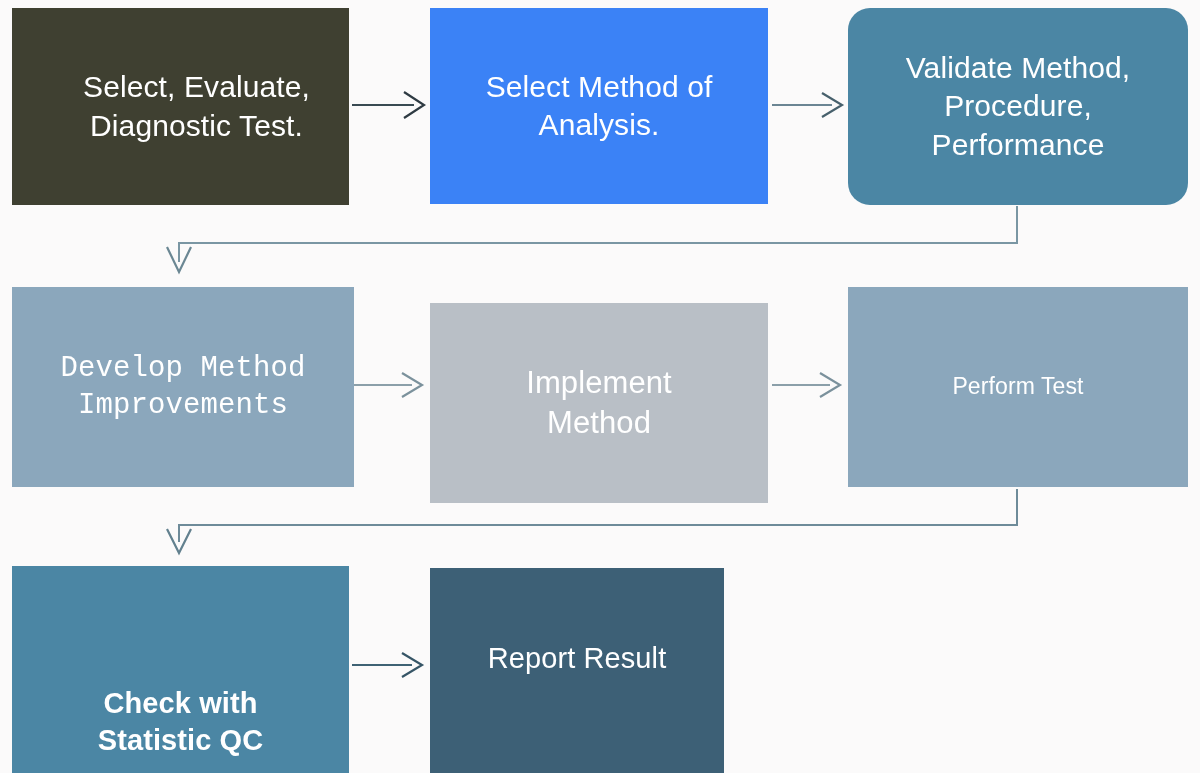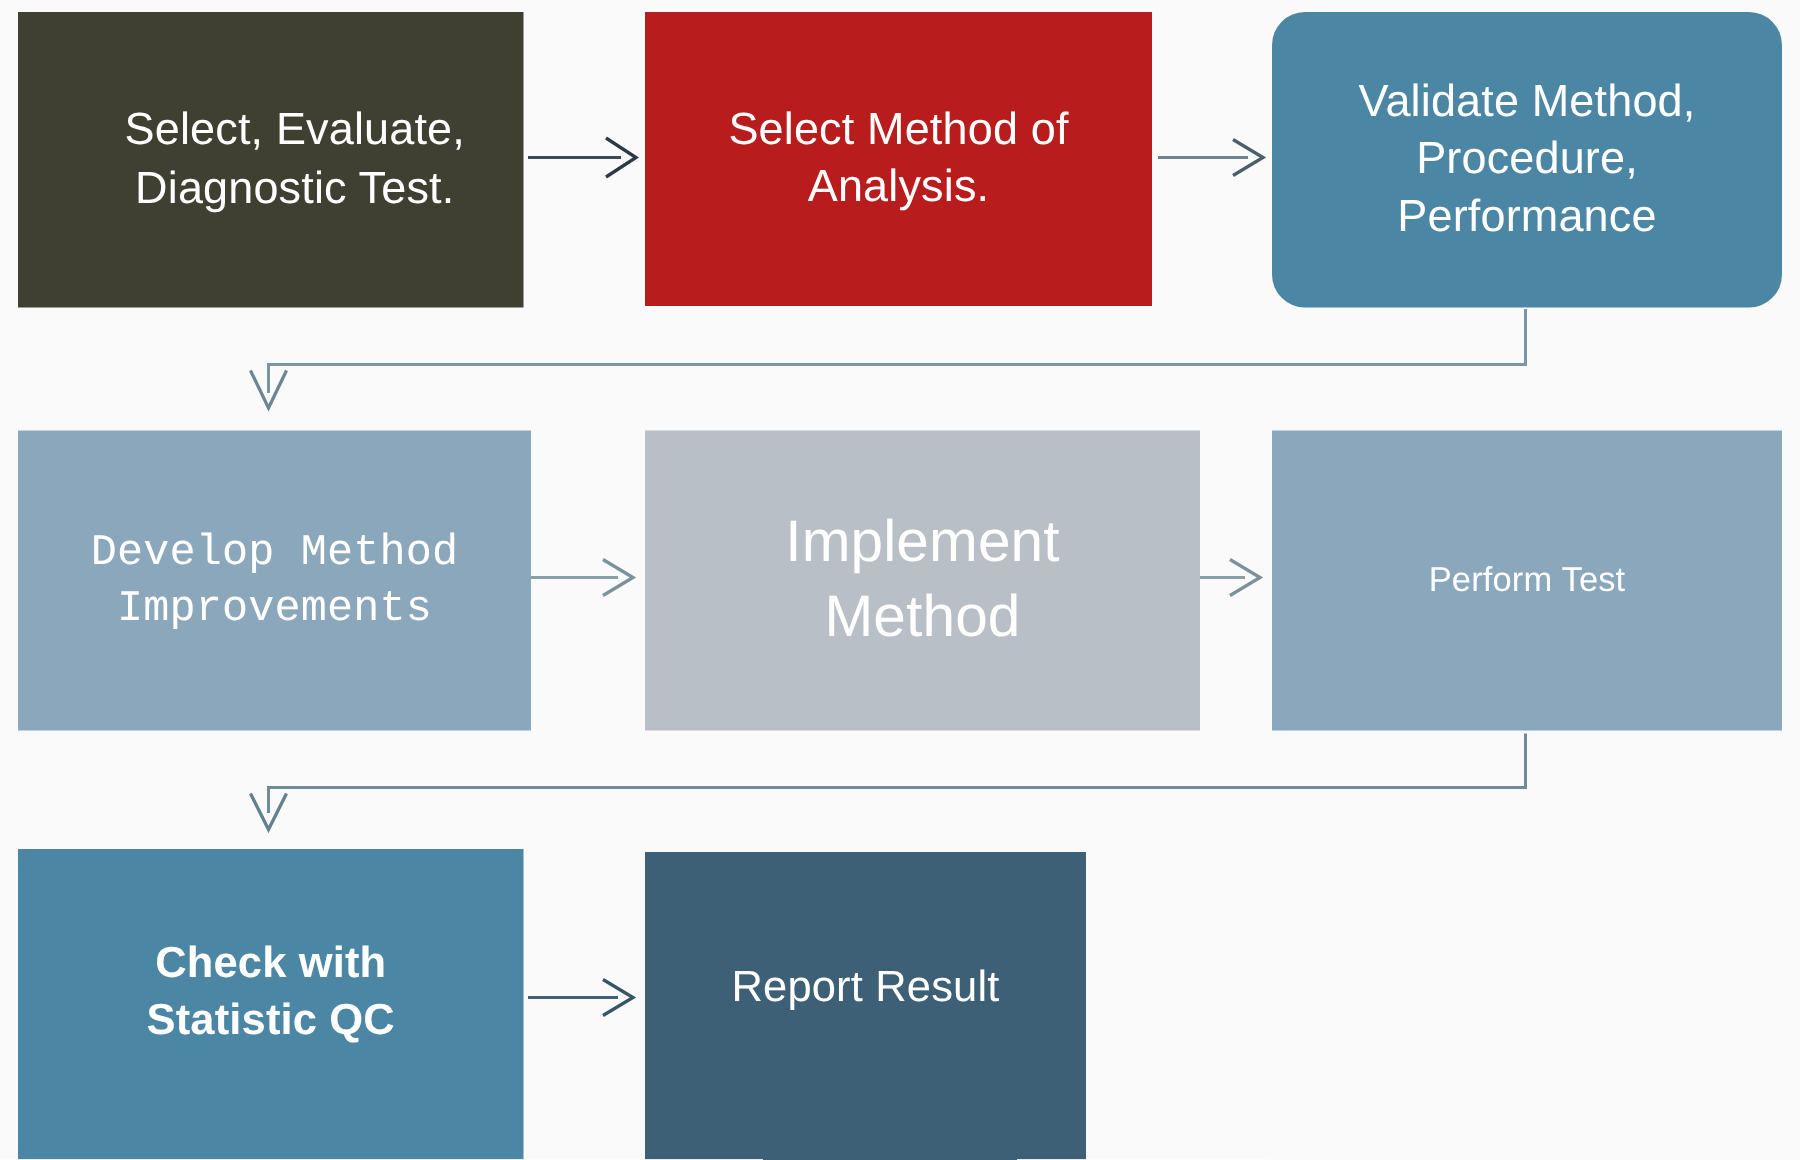--- a/index.html
+++ b/index.html
@@ -50,22 +50,22 @@
     border-radius: 22px;
   }
 
   
   #n-develop {
     left: 12px;  top: 287px; width: 342px; height: 200px;
     font-size: 29px;
     font-family: Liberation Mono, monospace;
   }
   #n-implement {
-    left: 430px; top: 287px; width: 370px; height: 200px;
-    font-size: 39px;
+    left: 430px; top: 303px; width: 338px; height: 200px;
+    font-size: 31px;
   }
   #n-perform {
     left: 848px; top: 287px; width: 340px; height: 200px;
     font-size: 23px;
   }
 
   
   #n-check-qc {
     left: 12px;  top: 566px; width: 337px; height: 207px;
     font-size: 29px; font-weight: 600;
@@ -136,21 +136,21 @@
       <path class="conn-line" stroke="#3f6274" d="M 352 665 L 412 665"></path>
       <path class="conn-head" stroke="#365566" d="M 402 653 L 422 665 L 402 677"></path>
     </g>
   </svg>
 
   <div class="node" id="n-select-test" style="background-color: rgb(63, 64, 49); color: rgb(255, 255, 255);">
     <span class="label">Select, Evaluate,
 Diagnostic Test.</span>
   </div>
 
-  <div class="node" id="n-select-method" style="background-color: #b91c1c; color: rgb(255, 255, 255);">
+  <div class="node" id="n-select-method" style="background-color: #3b82f6; color: rgb(255, 255, 255);">
     <span class="label">Select Method of
 Analysis.</span>
   </div>
 
   <div class="node" id="n-validate" style="background-color: rgb(75, 134, 164); color: rgb(255, 255, 255);">
     <span class="label">Validate Method,
 Procedure,
 Performance</span>
   </div>
 
@@ -161,21 +161,21 @@
 
   <div class="node" id="n-implement" style="background-color: rgb(185, 191, 198); color: rgb(255, 255, 255);">
     <span class="label">Implement
 Method</span>
   </div>
 
   <div class="node" id="n-perform" style="background-color: rgb(139, 167, 188); color: rgb(255, 255, 255);">
     <span class="label">Perform Test</span>
   </div>
 
-  <div class="node" id="n-check-qc" style="background-color: rgb(75, 134, 164); color: rgb(255, 255, 255);">
+  <div class="node" id="n-check-qc" style="background-color: rgb(75, 134, 164); color: rgb(255, 255, 255); align-items: flex-end;">
     <span class="label">Check with
 Statistic QC</span>
   </div>
 
   <div class="node" id="n-report" style="background-color: rgb(61, 96, 118); color: rgb(255, 255, 255);">
     <span class="label">Report Result</span>
   </div>
 
 </div>
 

